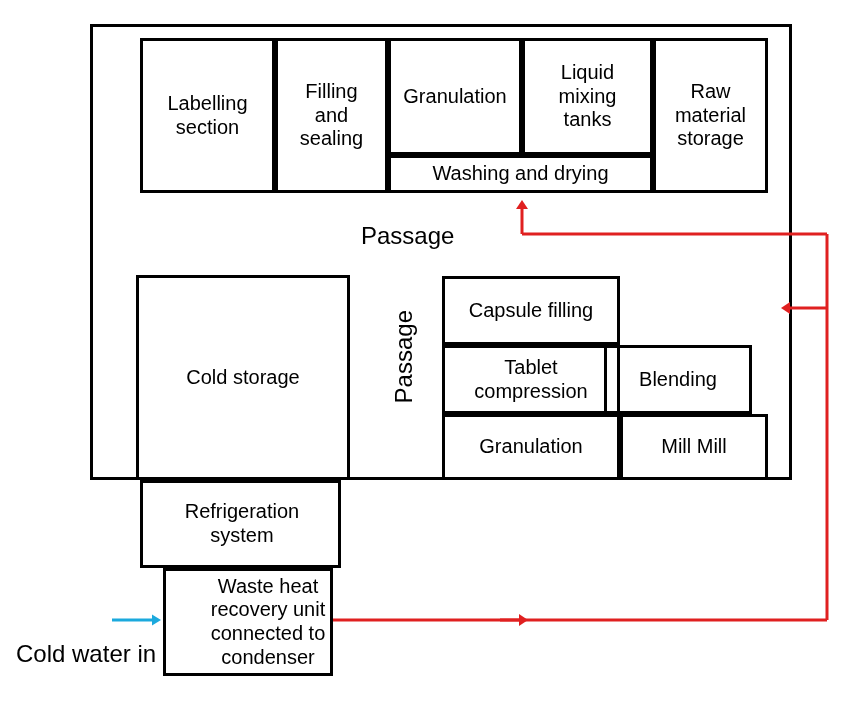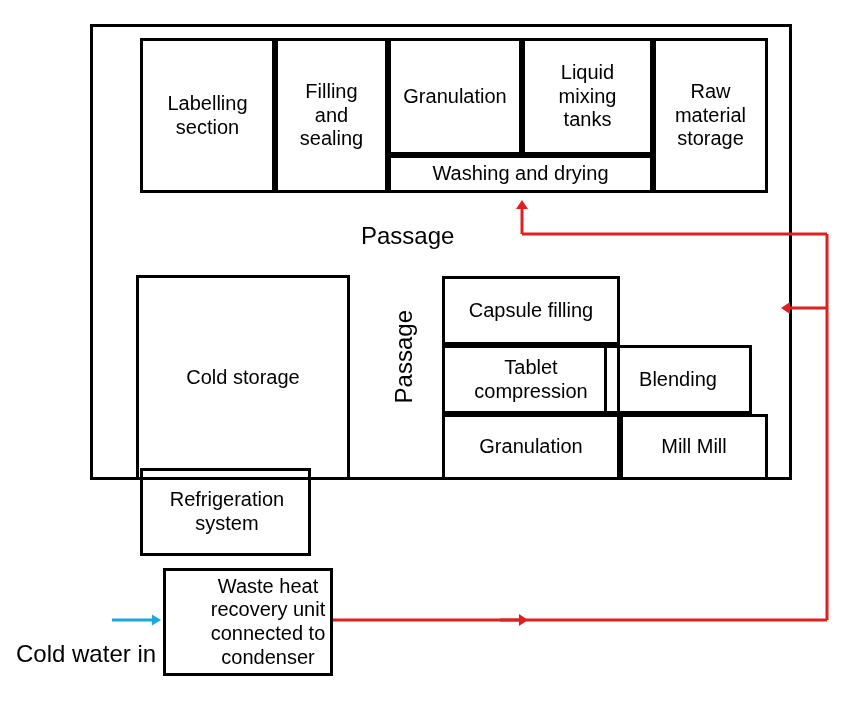--- a/index.html
+++ b/index.html
@@ -116,21 +116,21 @@
   </div>
 
   <div class="box" style="left:442px; top:414px; width:178px; height:66px;">
     <span style="white-space:pre-line;">Granulation</span>
   </div>
 
   <div class="box" style="left:620px; top:414px; width:148px; height:66px;">
     <span style="white-space:pre-line;">Mill Mill</span>
   </div>
 
-  <div class="box" style="left:140px; top:468px; width:171px; height:88px;padding-left:7px;">
+  <div class="box" style="left:140px; top:480px; width:201px; height:88px;padding-left:7px;">
     <span style="white-space:pre-line;">Refrigeration
 system</span>
   </div>
 
   <div class="box" style="left:163px; top:568px; width:170px; height:108px;padding-left:44px;">
     <span style="white-space:pre-line;">Waste heat
 recovery unit
 connected to
 condenser</span>
   </div>

